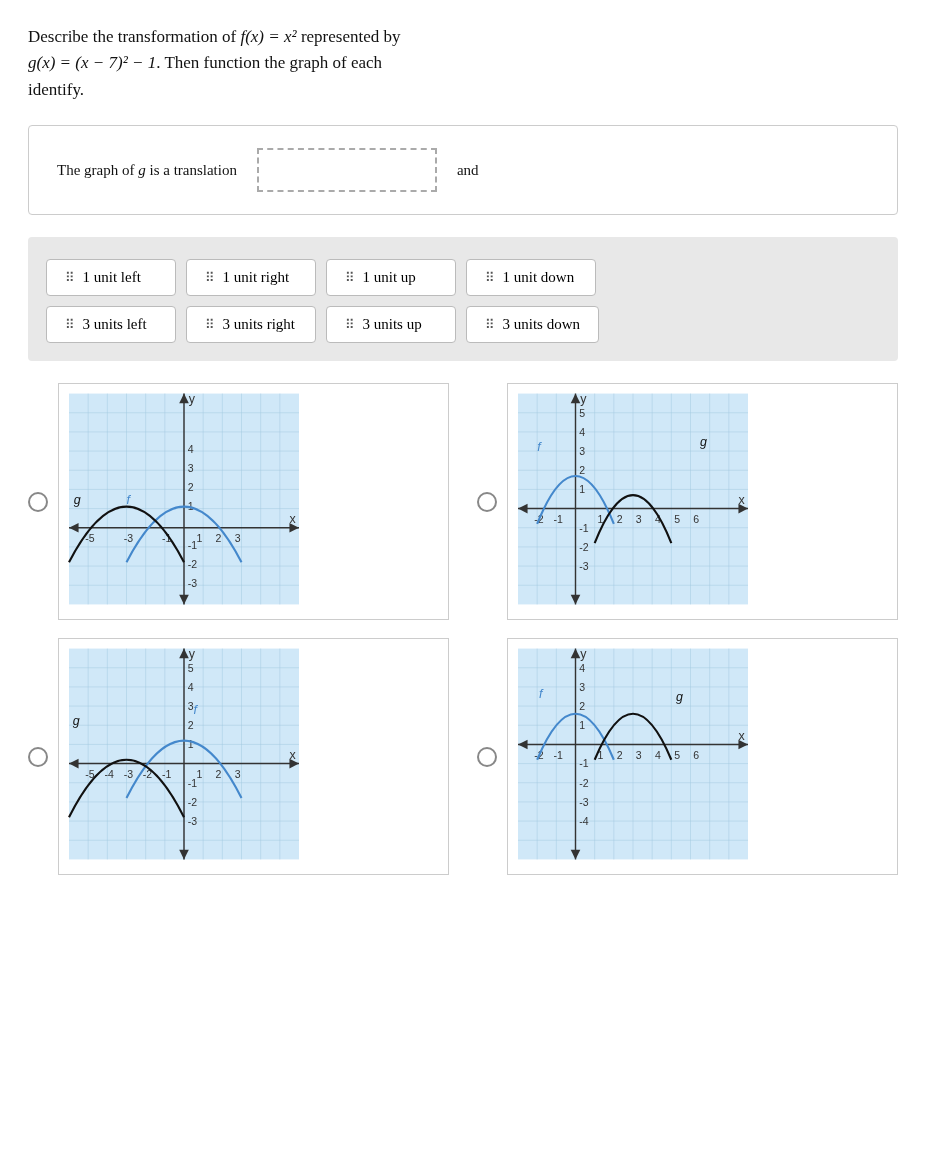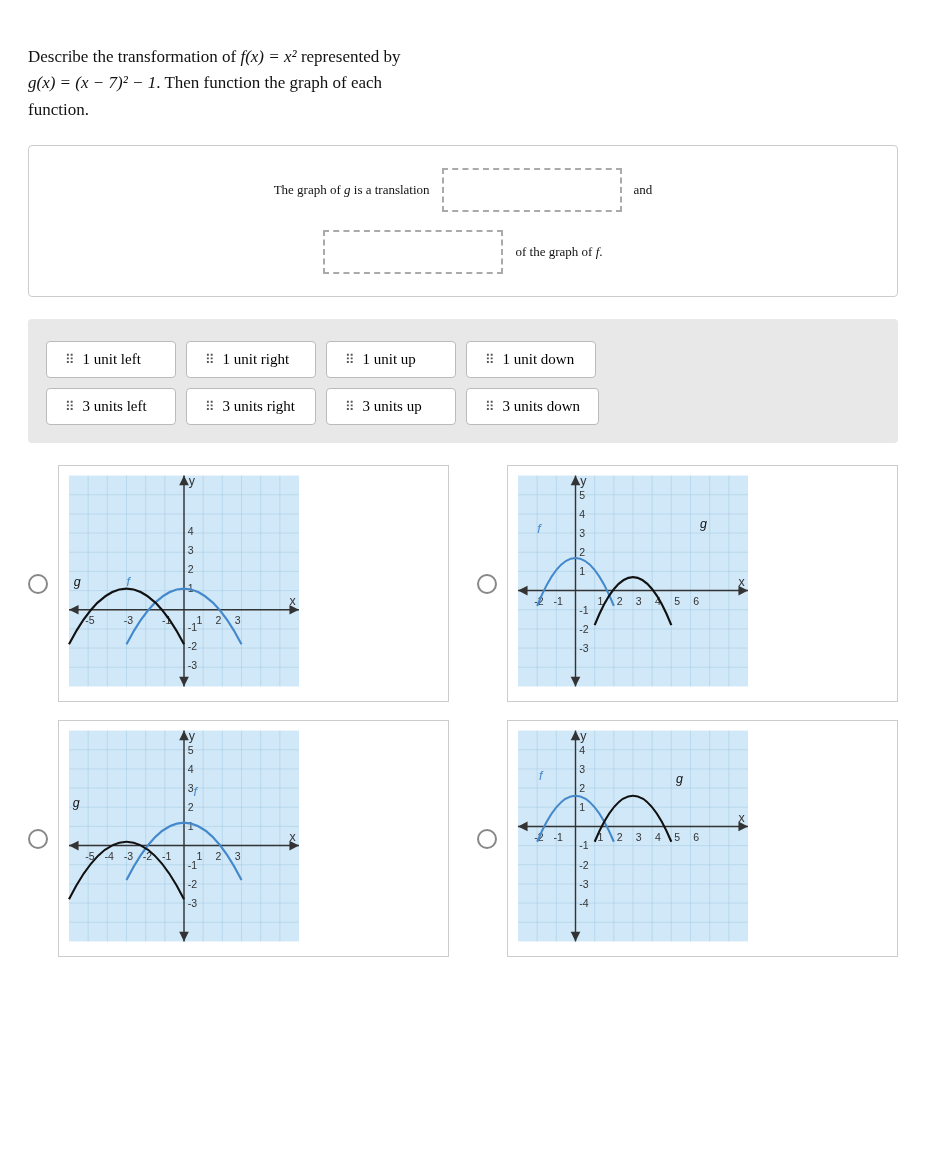--- a/index.html
+++ b/index.html
@@ -9,40 +9,38 @@
       width: 926px;
       min-height: 1176px;
       padding: 24px 28px;
       font-size: 17px;
       color: #111;
     }
     .question-text {
       line-height: 1.55;
       margin-bottom: 22px;
       font-size: 17px;
-      margin-top: 20px;
     }
     .question-text .math {
       font-style: italic;
     }
     .fill-in-area {
       border: 1px solid #ccc;
       border-radius: 4px;
       background: #fff;
       padding: 22px 28px 22px 28px;
       margin-bottom: 22px;
     }
     .fill-in-row {
       display: flex;
       align-items: center;
       flex-wrap: wrap;
-      gap: 12px;
+      gap: 20px;
       margin-bottom: 18px;
-      font-size: 13px;
-      justify-content: center;
+      font-size: 15px;
     }
     .fill-in-row:last-child { margin-bottom: 0; }
     .drop-box {
       display: inline-block;
       border: 2px dashed #aaa;
       min-width: 180px;
       height: 44px;
       vertical-align: middle;
       background: #fff;
     }
@@ -105,32 +103,28 @@
     svg text {
       font-family: Arial, sans-serif;
     }
   </style>
 </head>
 <body>
 
 <div class="question-text">
   <span>Describe the transformation of </span><span class="math">f(x) = x²</span><span> represented by</span><br>
   <span class="math">g(x) = (x − 7)² − 1</span><span>. Then function the graph of each</span><br>
-  <span>function.</span>
+  <span>identify.</span>
 </div>
 
 <div class="fill-in-area">
   <div class="fill-in-row">
     <span>The graph of <em>g</em> is a translation</span>
     <span class="drop-box"></span>
     <span>and</span>
-  </div>
-  <div class="fill-in-row">
-    <span class="drop-box"></span>
-    <span>of the graph of <em>f</em>.</span>
   </div>
 </div>
 
 <div class="options-area">
   <div class="options-row">
     <button class="option-btn"><span class="dots">⠿</span> 1 unit left</button>
     <button class="option-btn"><span class="dots">⠿</span> 1 unit right</button>
     <button class="option-btn"><span class="dots">⠿</span> 1 unit up</button>
     <button class="option-btn"><span class="dots">⠿</span> 1 unit down</button>
   </div>

